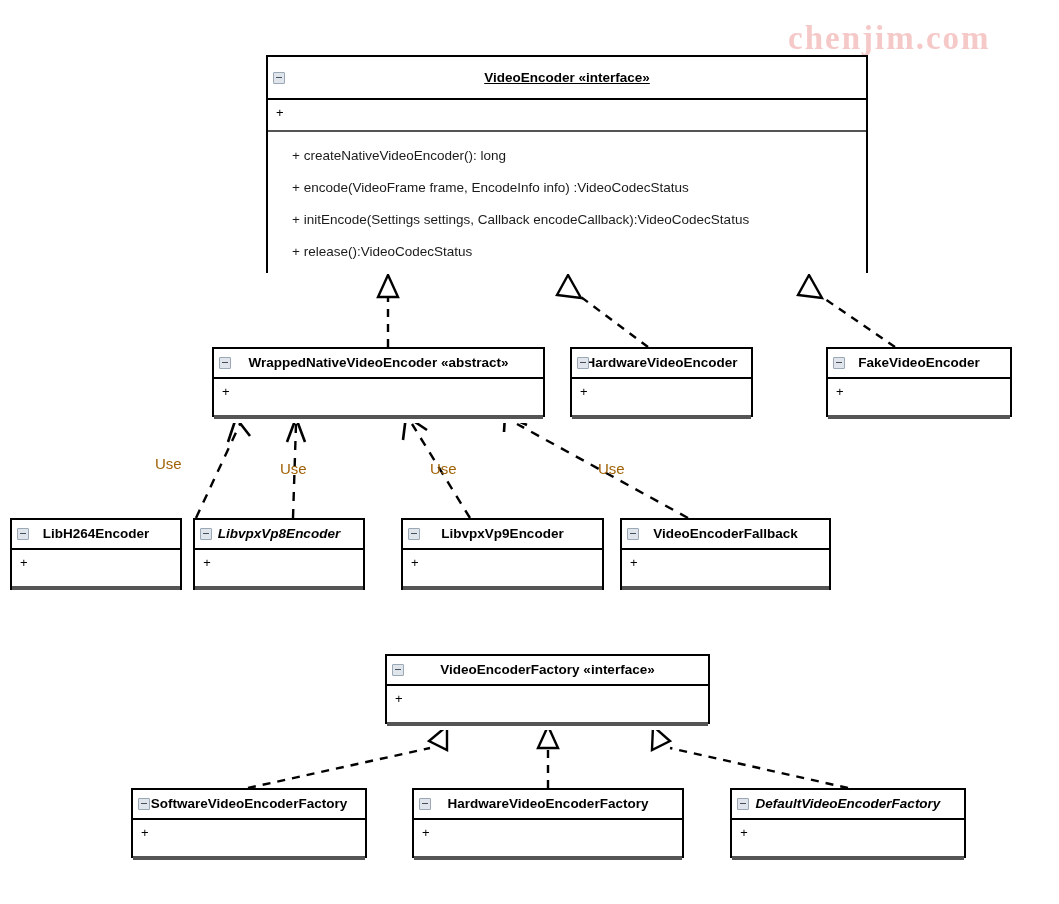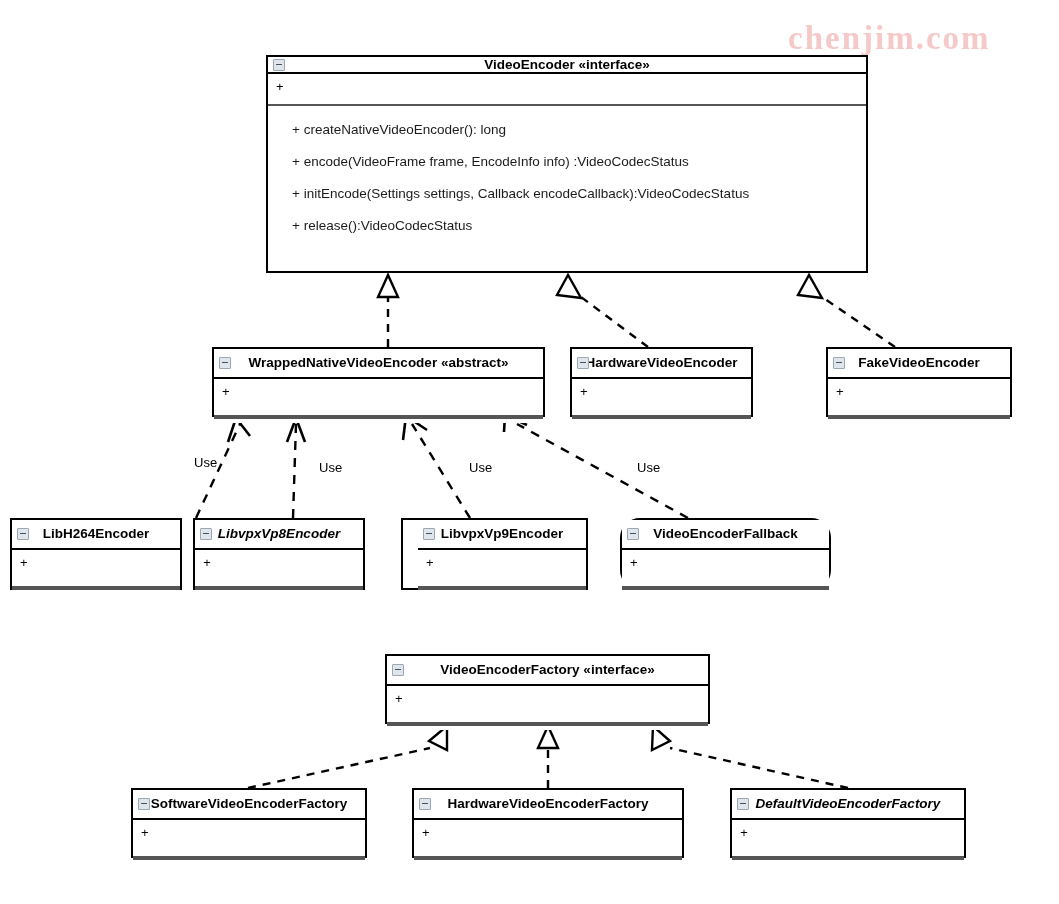--- a/index.html
+++ b/index.html
@@ -43,21 +43,21 @@
     justify-content:center;
     background:#ffffff;
   }
   .uml .hdr .title{
     font-size:13.5px;
     font-weight:bold;
     color:#000000;
     white-space:nowrap;
     line-height:1;
   }
-  .uml.big .hdr{height:17px;}
+  .uml.big .hdr{height:43px;text-decoration:underline;}
   .uml .mini{
     position:absolute;
     left:5px;top:50%;
     transform:translateY(-50%);
     width:12px;height:12px;
     box-sizing:border-box;
     border:1px solid #9aa7b4;
     background:#dfe5ea;
     border-radius:1px;
   }
@@ -99,25 +99,24 @@
     background:#ffffff;
   }
   
   .uml.small .attrs{
     height:38px;
     border-bottom:2px solid #555555;
   }
 
   .edge-label{
     position:absolute;
-    font-size:13px;
-    color:#000000;
+    font-size:15px;
+    color:#a16207;
     background:transparent;
     white-space:nowrap;
-    margin-left:39px;
   }
 </style>
 </head>
 <body>
 
 <div id="canvas">
 
   <div class="watermark" style="left:788px;top:20px;font-weight:bold;">chenjim.com</div>
 
   <svg id="links" viewBox="0 0 1059 904" width="1059" height="904">
@@ -242,32 +241,32 @@
     <div class="hdr">
       <span class="mini"></span>
       <span class="title">LibvpxVp8Encoder</span>
     </div>
     <div class="attrs">
       <div class="plus">+</div>
     </div>
     <div class="foot"></div>
   </div>
 
-  <div class="uml small" style="left:401px;top:518px;width:187px;height:72px;padding-left:15px;">
+  <div class="uml small" style="left:401px;top:518px;width:203px;height:72px;">
     <div class="hdr">
       <span class="mini"></span>
       <span class="title">LibvpxVp9Encoder</span>
     </div>
     <div class="attrs">
       <div class="plus">+</div>
     </div>
     <div class="foot"></div>
   </div>
 
-  <div class="uml small" style="left:620px;top:518px;width:211px;height:72px;border-radius:20px;">
+  <div class="uml small" style="left:620px;top:518px;width:211px;height:72px;">
     <div class="hdr">
       <span class="mini"></span>
       <span class="title">VideoEncoderFallback</span>
     </div>
     <div class="attrs">
       <div class="plus">+</div>
     </div>
     <div class="foot"></div>
   </div>
 

